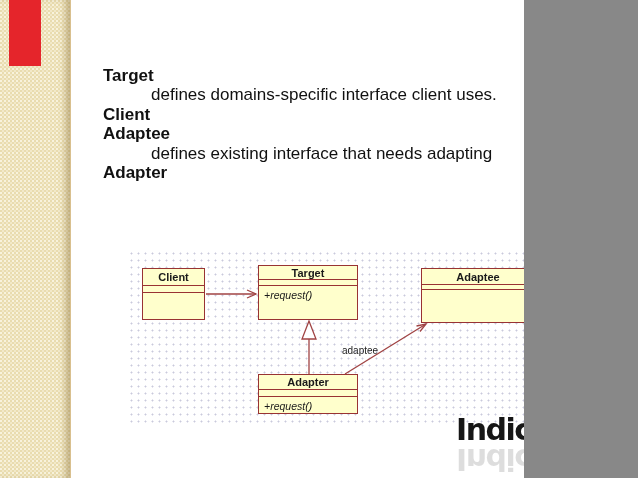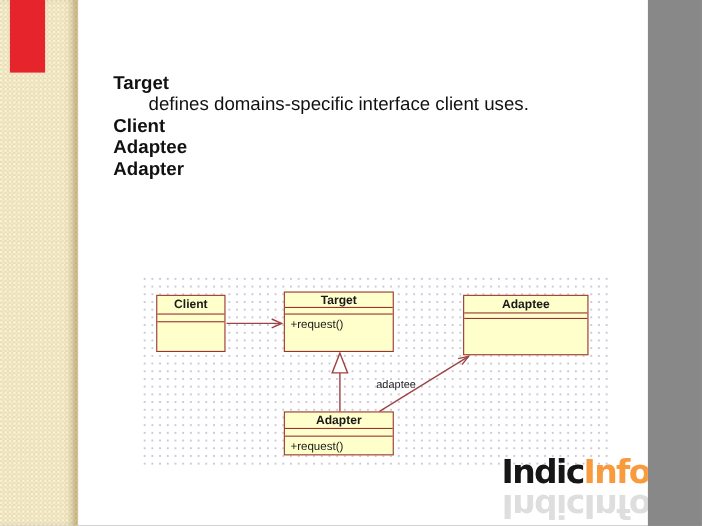--- a/index.html
+++ b/index.html
@@ -1,17 +1,17 @@
 <!DOCTYPE html>
 <html><head>
 <meta charset="utf-8">
 <style>
   html,body{margin:0;padding:0;background:#888;}
   .slide{
-    position:relative;width:589px;height:478px;overflow:hidden;
+    position:relative;width:524px;height:478px;overflow:hidden;
     background:#ffffff;font-family:"Liberation Sans",sans-serif;
   }
   
   .stripe{
     position:absolute;left:0;top:0;width:70px;height:478px;
     background-color:#e9dcaf;
     background-image:
       radial-gradient(circle at 1px 1px, rgba(255,252,240,.7) 1px, transparent 1.5px),
       radial-gradient(circle at 3px 3px, rgba(255,252,240,.4) 1px, transparent 1.5px);
     background-size:4px 4px;
@@ -22,42 +22,42 @@
   .redbar{
     position:absolute;left:9px;top:0;width:32px;height:66px;
     background:#e5252b;
   }
   
   .defs{
     position:absolute;left:103px;top:66px;width:480px;
     font-size:17px;line-height:19.4px;color:#111;
   }
   .defs .term{font-weight:bold;}
-  .defs .def{margin-left:32px;}
+  .defs .def{margin-left:48px;}
   
   .diagram{
     position:absolute;left:128px;top:250px;width:425px;height:175px;
     background-color:#ffffff;
     background-image:radial-gradient(circle, #c9c9dc 0.8px, transparent 1.2px);
     background-size:7px 7px;
   }
   .umlbox{
     position:absolute;box-sizing:border-box;
     background:#ffffcc;border:1px solid #993333;
     display:flex;flex-direction:column;
   }
   .umlbox .title{
     display:flex;align-items:center;justify-content:center;
     font-weight:bold;font-size:11px;color:#1a1a1a;flex:0 0 auto;
   }
   .umlbox .divider{
     flex:0 0 auto;border-top:1px solid #993333;border-bottom:1px solid #993333;
   }
   .umlbox .ops{
-    flex:1 1 auto;font-size:10.5px;color:#1a1a1a;padding:3px 0 0 5px;
+    flex:1 1 auto;font-size:10.5px;color:#1a1a1a;padding:3px 0 0 5px;font-style:italic;
   }
   .box-client {left:14px; top:18px; width:63px; height:52px;}
   .box-client .title{height:16px;} .box-client .divider{height:6px;}
   .box-target {left:130px;top:15px; width:100px;height:55px;}
   .box-target .title{height:13px;} .box-target .divider{height:5px;}
   .box-adaptee{left:293px;top:18px; width:114px;height:55px;}
   .box-adaptee .title{height:15px;} .box-adaptee .divider{height:4px;}
   .box-adapter{left:130px;top:124px;width:100px;height:40px;}
   .box-adapter .title{height:14px;} .box-adapter .divider{height:6px;}
   .rel-svg{position:absolute;left:0;top:0;pointer-events:none;}
@@ -85,20 +85,21 @@
 <div class="slide">
 
   <div class="stripe"></div>
   <div class="redbar"></div>
 
   <div class="defs">
     <div class="term">Target</div>
     <div class="def">defines domains-specific interface client uses.</div>
     <div class="term">Client</div>
     <div class="term">Adaptee</div>
+    <div class="def">defines existing interface that needs adapting</div>
     <div class="term">Adapter</div>
   </div>
 
   <div class="diagram">
 
     <div class="umlbox box-client">
       <div class="title">Client</div>
       <div class="divider"></div>
       <div class="ops"></div>
     </div>

